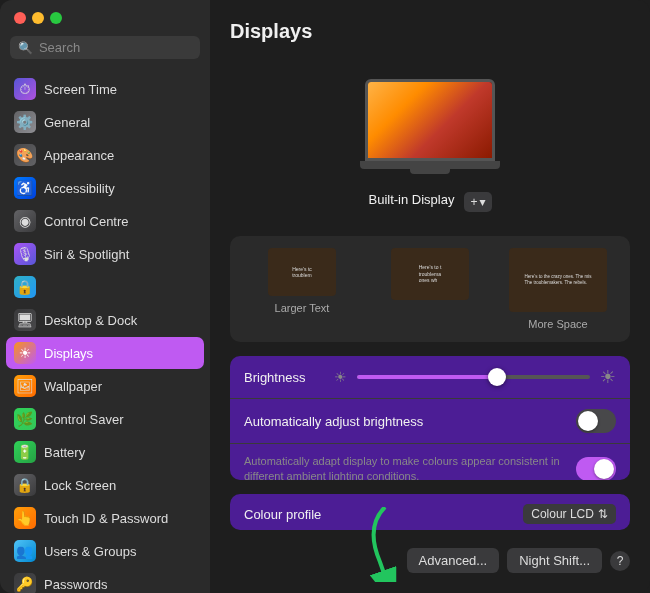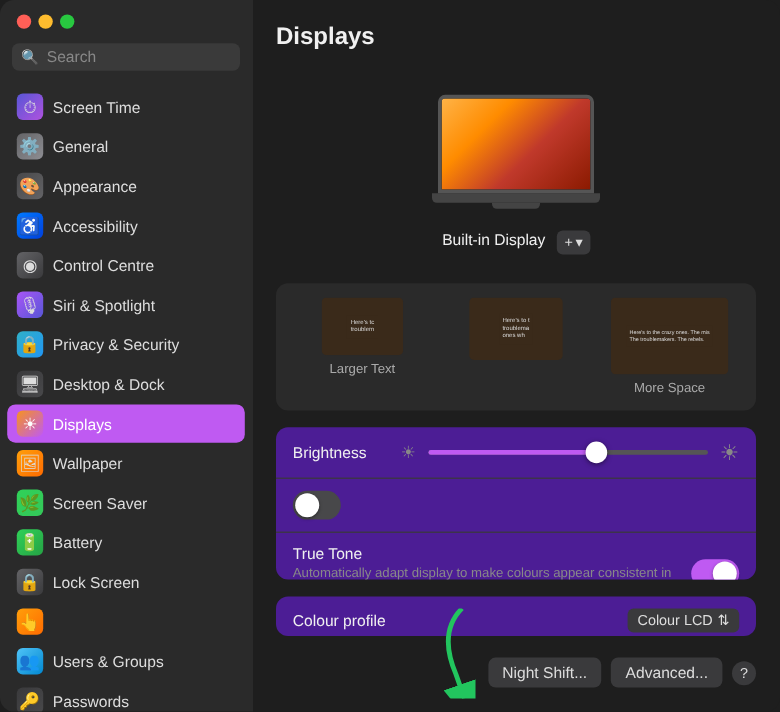--- a/index.html
+++ b/index.html
@@ -488,48 +488,48 @@
       <div class="sidebar-item">
     <div class="sidebar-icon icon-control">◉</div>
     <span>Control Centre</span>
   </div>
       <div class="sidebar-item">
     <div class="sidebar-icon icon-siri">🎙</div>
     <span>Siri &amp; Spotlight</span>
   </div>
       <div class="sidebar-item">
     <div class="sidebar-icon icon-privacy">🔒</div>
-    <span>Privacy &amp; Security</span>
   </div>
       <div class="sidebar-item">
     <div class="sidebar-icon icon-desktop">🖥</div>
     <span>Desktop &amp; Dock</span>
   </div>
       <div class="sidebar-item active">
     <div class="sidebar-icon icon-displays">☀</div>
     <span>Displays</span>
   </div>
       <div class="sidebar-item">
     <div class="sidebar-icon icon-wallpaper">🖼</div>
     <span>Wallpaper</span>
   </div>
       <div class="sidebar-item">
     <div class="sidebar-icon icon-screensaver">🌿</div>
-    <span>Screen Saver</span>
+    <span>Control Saver</span>
   </div>
       <div class="sidebar-item">
     <div class="sidebar-icon icon-battery">🔋</div>
     <span>Battery</span>
   </div>
       <div class="sidebar-item">
     <div class="sidebar-icon icon-lock">🔒</div>
     <span>Lock Screen</span>
   </div>
       <div class="sidebar-item">
     <div class="sidebar-icon icon-touchid">👆</div>
+    <span>Touch ID &amp; Password</span>
   </div>
       <div class="sidebar-item">
     <div class="sidebar-icon icon-users">👥</div>
     <span>Users &amp; Groups</span>
   </div>
       <div class="sidebar-item">
     <div class="sidebar-icon icon-passwords">🔑</div>
     <span>Passwords</span>
   </div>
     </div>
@@ -593,28 +593,28 @@
       <div class="slider-container">
         <div class="slider-track">
           <div class="slider-fill"></div>
         </div>
         <div class="slider-thumb"></div>
       </div>
       <span class="brightness-icon-high">☀</span>
     </div>
     <div class="divider"></div>
     <div class="settings-row">
+      <span class="settings-row-label">Automatically adjust brightness</span>
       <div class="toggle off">
         <div class="toggle-knob"></div>
       </div>
     </div>
     <div class="divider"></div>
     <div class="settings-row">
       <div class="settings-row-left">
-        <span class="settings-row-label">True Tone</span>
         <span class="settings-row-sub">Automatically adapt display to make colours appear consistent in different ambient lighting conditions.</span>
       </div>
       <div class="toggle on">
         <div class="toggle-knob"></div>
       </div>
     </div>
   </div>
 
   <div class="settings-section">
     <div class="colour-profile-row">
@@ -629,17 +629,17 @@
   <div class="bottom-buttons">
 
     <svg width="70" height="75" viewBox="0 0 70 75" style="position:absolute; right: 195px; bottom: -5px; pointer-events:none;">
       <defs>
         <marker id="arrowhead" markerWidth="10" markerHeight="7" refX="3" refY="3.5" orient="auto">
           <polygon points="0 0, 10 3.5, 0 7" fill="#22c55e"></polygon>
         </marker>
       </defs>
       <path d="M 20 0 Q 0 20 15 55 L 22 75" stroke="#22c55e" stroke-width="4" fill="none" marker-end="url(#arrowhead)"></path>
     </svg>
+    <button class="btn btn-secondary">Advanced...</button>
     <button class="btn btn-secondary">Night Shift...</button>
-    <button class="btn btn-secondary">Advanced...</button>
     <button class="help-btn">?</button>
   </div>
 </div>
 
 </body></html>

